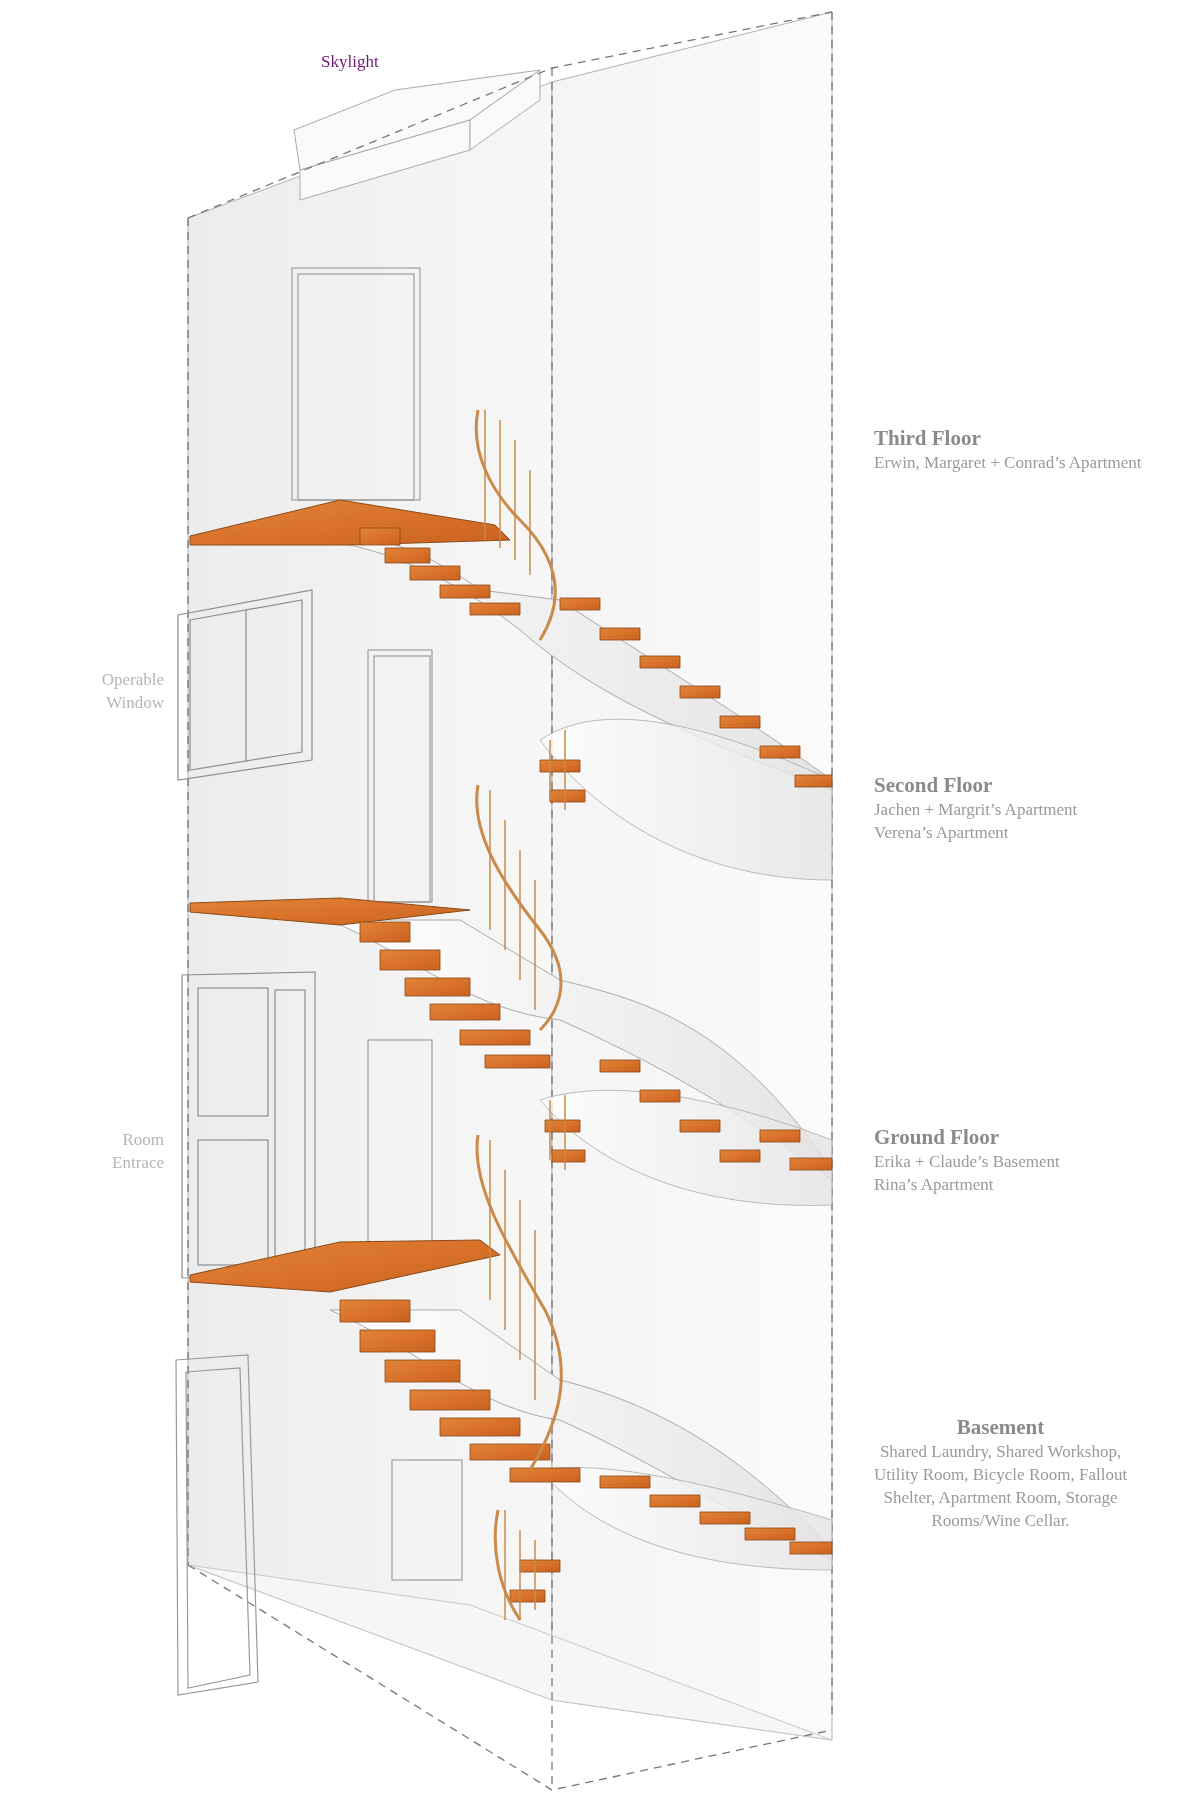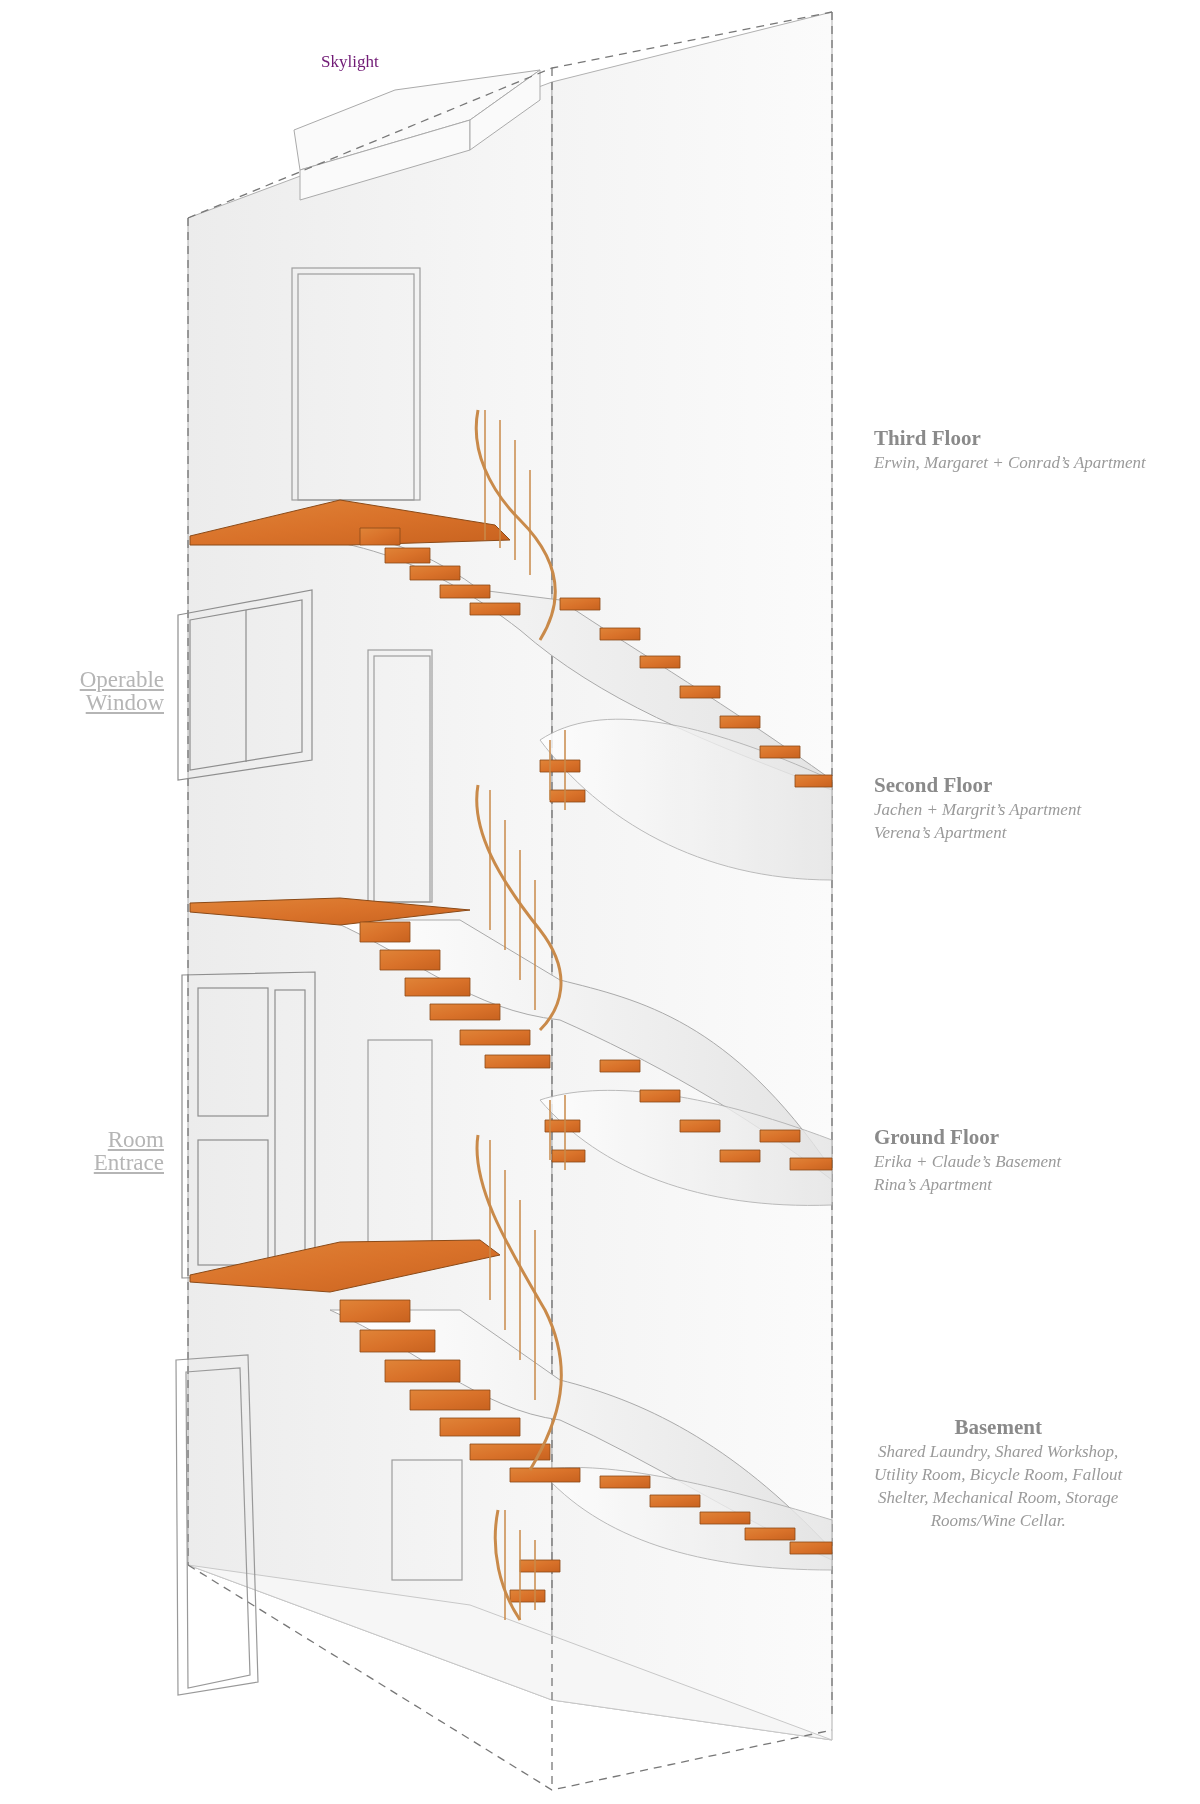--- a/index.html
+++ b/index.html
@@ -1,21 +1,21 @@
 <!DOCTYPE html>
 <html><head>
 <meta charset="utf-8">
 <style>
   html,body{margin:0;padding:0;background:#ffffff;}
   body{width:1200px;height:1804px;position:relative;overflow:hidden;font-family:"DejaVu Serif","Liberation Serif",serif;}
   #diagram{position:absolute;left:0;top:0;width:1200px;height:1804px;}
   .floor-label{position:absolute;left:874px;color:#8d8d8d;}
   .floor-title{font-family:"Liberation Serif","DejaVu Serif",serif;font-weight:bold;font-size:21px;line-height:26px;color:#8a8a8a;}
-  .floor-desc{font-family:"Liberation Serif","DejaVu Serif",serif;font-style:italic;font-size:17px;line-height:23px;color:#9a9a9a;}
-  .side-label{position:absolute;font-family:"Liberation Serif","DejaVu Serif",serif;font-size:23px;line-height:23px;color:#b5b5b5;text-align:right;width:110px;text-decoration:underline;}
+  .floor-desc{font-family:"Liberation Serif","DejaVu Serif",serif;font-size:17px;line-height:23px;color:#9a9a9a;}
+  .side-label{position:absolute;font-family:"Liberation Serif","DejaVu Serif",serif;font-size:17px;line-height:23px;color:#b5b5b5;text-align:right;width:110px;}
   .top-label{position:absolute;font-family:"Liberation Serif","DejaVu Serif",serif;font-size:17px;color:#701a75;}
 </style>
 </head>
 <body>
 
 <svg id="diagram" viewBox="0 0 1200 1804" xmlns="http://www.w3.org/2000/svg">
   <defs>
     <linearGradient id="wallL" x1="0" y1="0" x2="1" y2="0">
       <stop offset="0" stop-color="#ececec"></stop>
         <stop offset="1" stop-color="#f7f7f7"></stop>
@@ -201,15 +201,15 @@
 </div>
 <div class="floor-label" style="top:1124px;">
   <div class="floor-title">Ground Floor</div>
   <div class="floor-desc">Erika + Claude’s Basement</div>
   <div class="floor-desc">Rina’s Apartment</div>
 </div>
 <div class="floor-label" style="top:1414px;text-align:center;">
   <div class="floor-title">Basement</div>
   <div class="floor-desc">Shared Laundry, Shared Workshop,</div>
   <div class="floor-desc">Utility Room, Bicycle Room, Fallout</div>
-  <div class="floor-desc">Shelter, Mechanical Room, Storage</div>
+  <div class="floor-desc">Shelter, Apartment Room, Storage</div>
   <div class="floor-desc">Rooms/Wine Cellar.</div>
 </div>
 
 </body></html>

